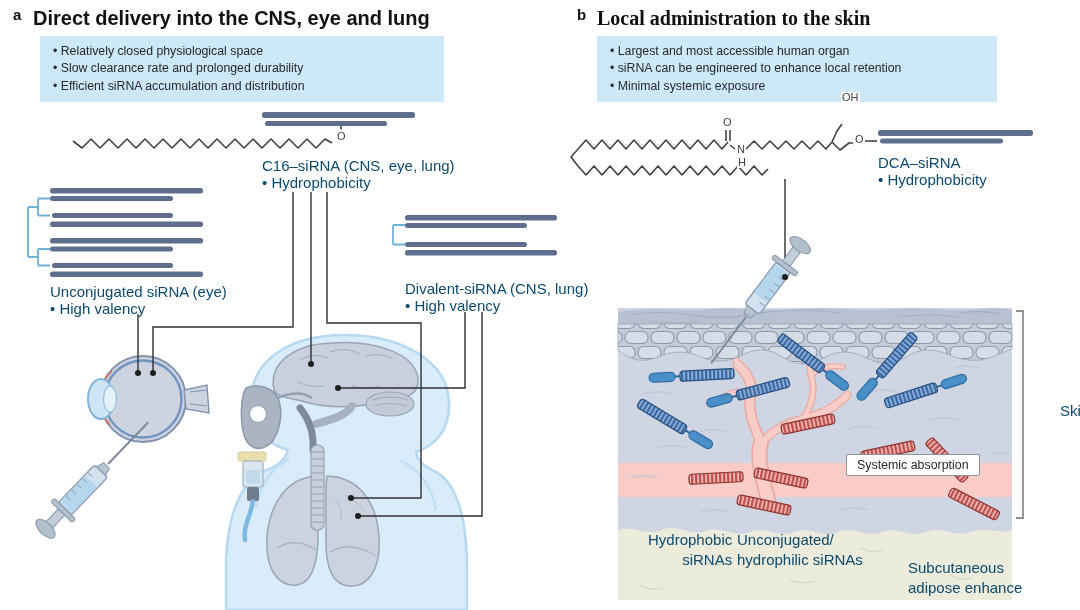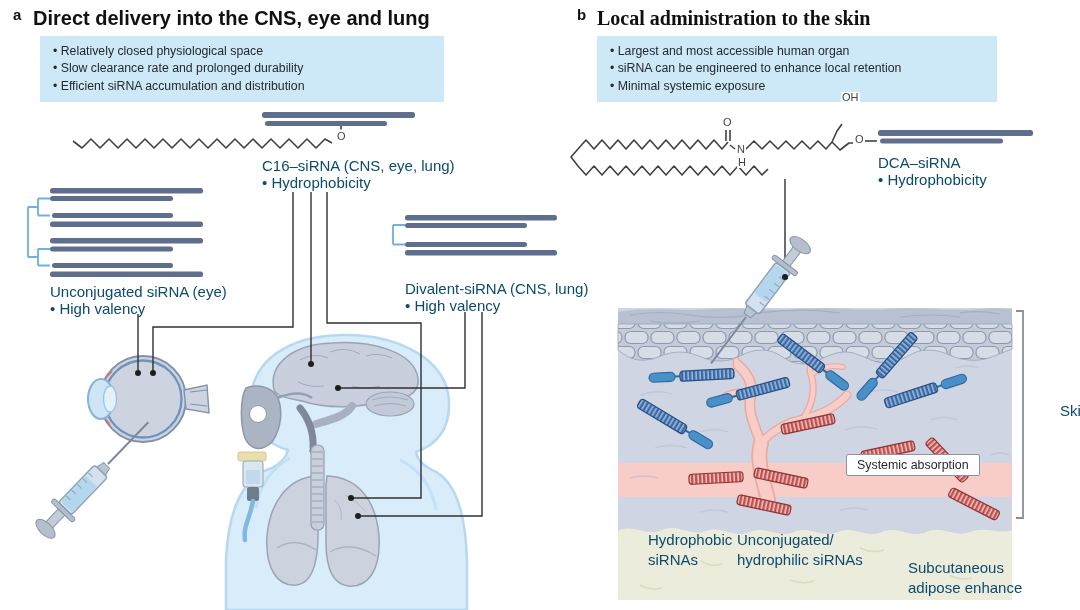--- a/index.html
+++ b/index.html
@@ -309,20 +309,20 @@
 <div class="atom" style="left:736px;top:144px;">N</div>
 <div class="atom" style="left:737px;top:157px;">H</div>
 <div class="atom" style="left:841px;top:92px;">OH</div>
 <div class="atom" style="left:854px;top:134px;">O</div>
 
 <div class="lbl" style="left:878px;top:153px;">DCA–siRNA</div>
 <div class="lbl" style="left:878px;top:170px;">• Hydrophobicity</div>
 
 <div class="lbl" style="left:1060px;top:401px;">Skin</div>
 <div class="sys-box" style="left:816px;top:454px;margin-left:30px;">Systemic absorption</div>
-<div class="lbl" style="left:648px;top:530px;">Hydrophobic
+<div class="lbl" style="left:648px;top:530px;text-align:right;">Hydrophobic
 siRNAs</div>
 <div class="lbl" style="left:737px;top:530px;">Unconjugated/
 hydrophilic siRNAs</div>
 <div class="lbl" style="left:908px;top:558px;">Subcutaneous
 adipose enhance</div>
 
 </div>
 
 </body></html>

